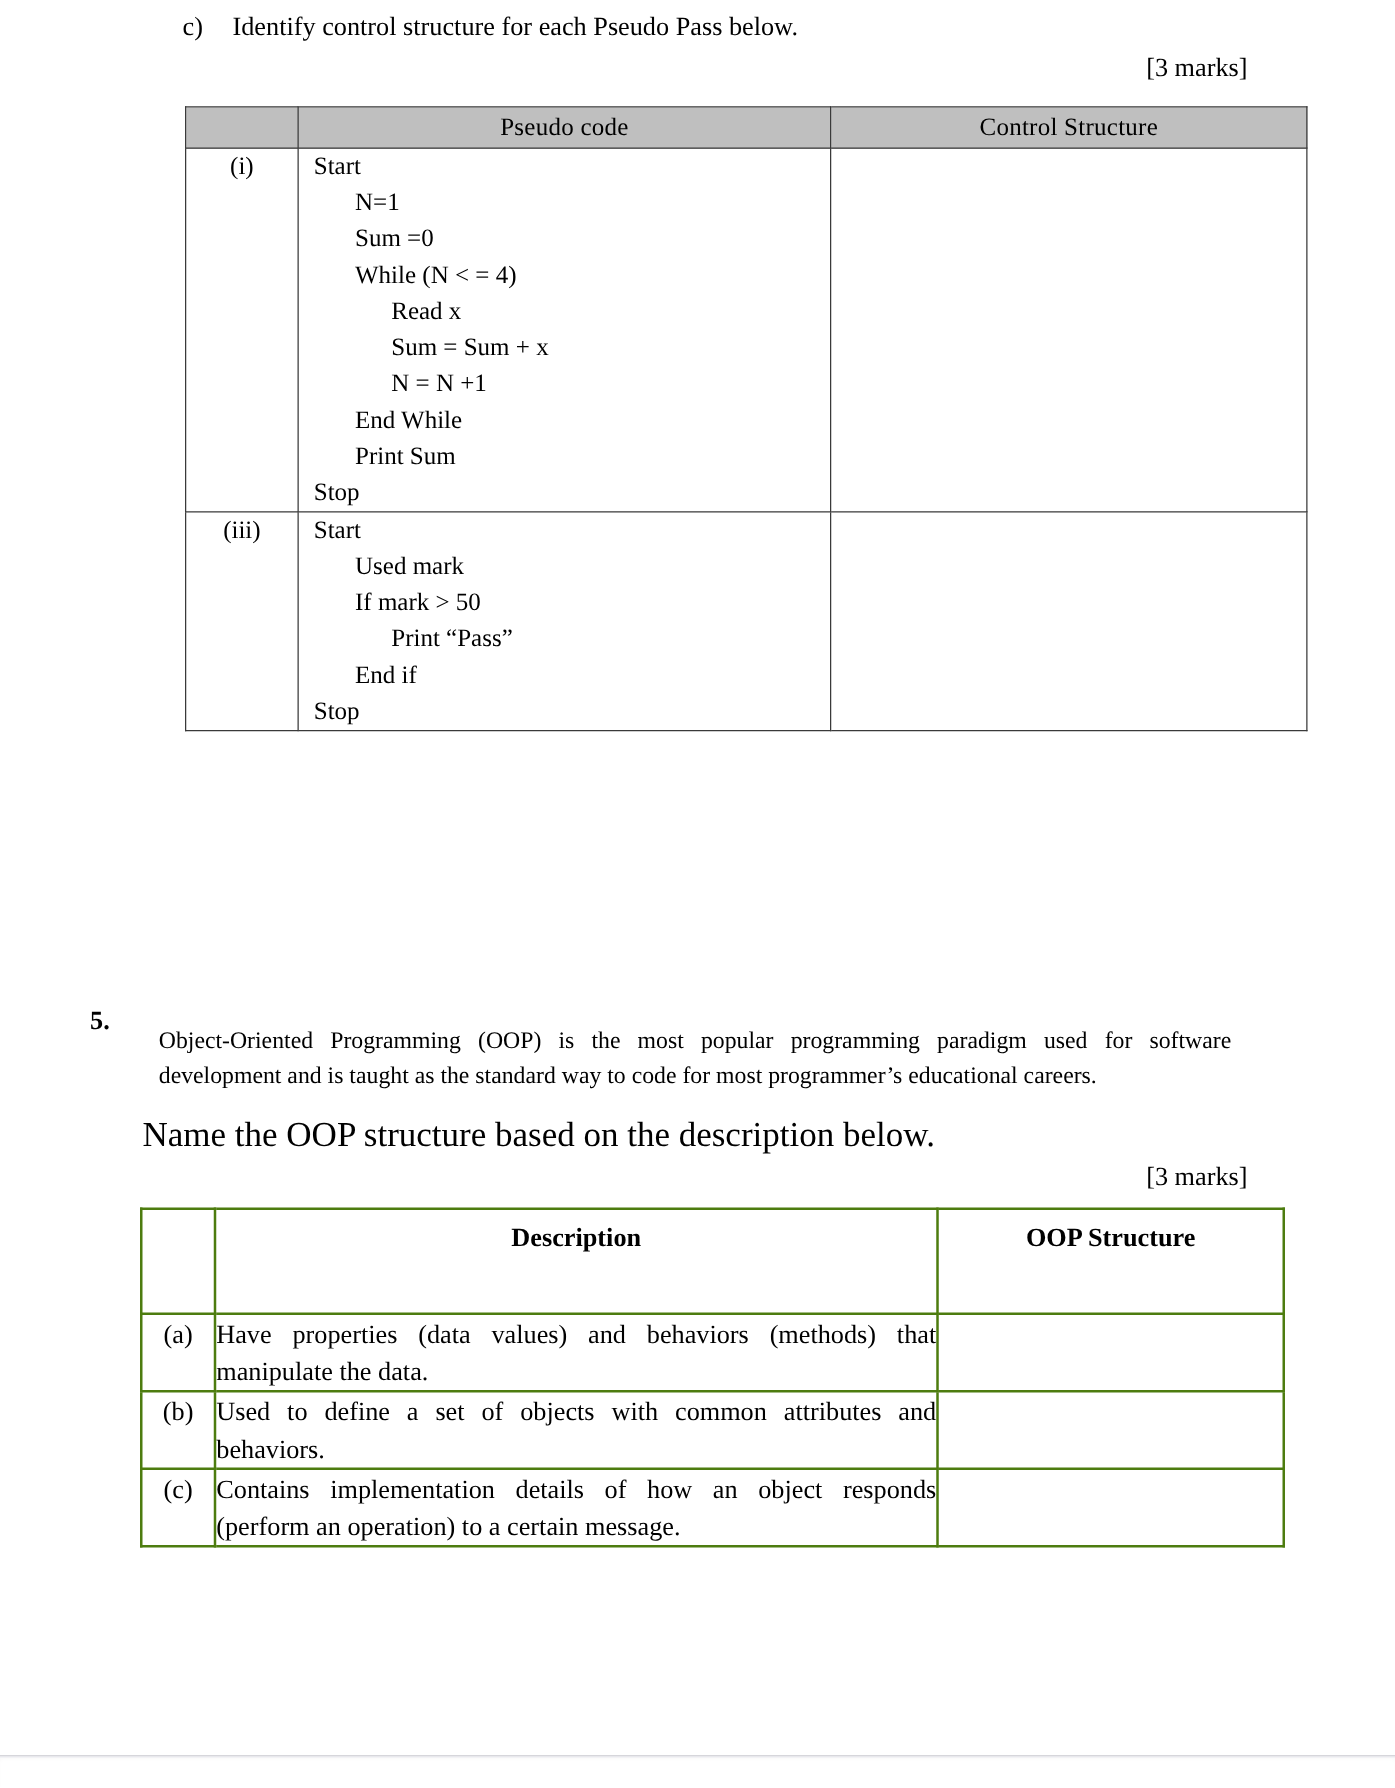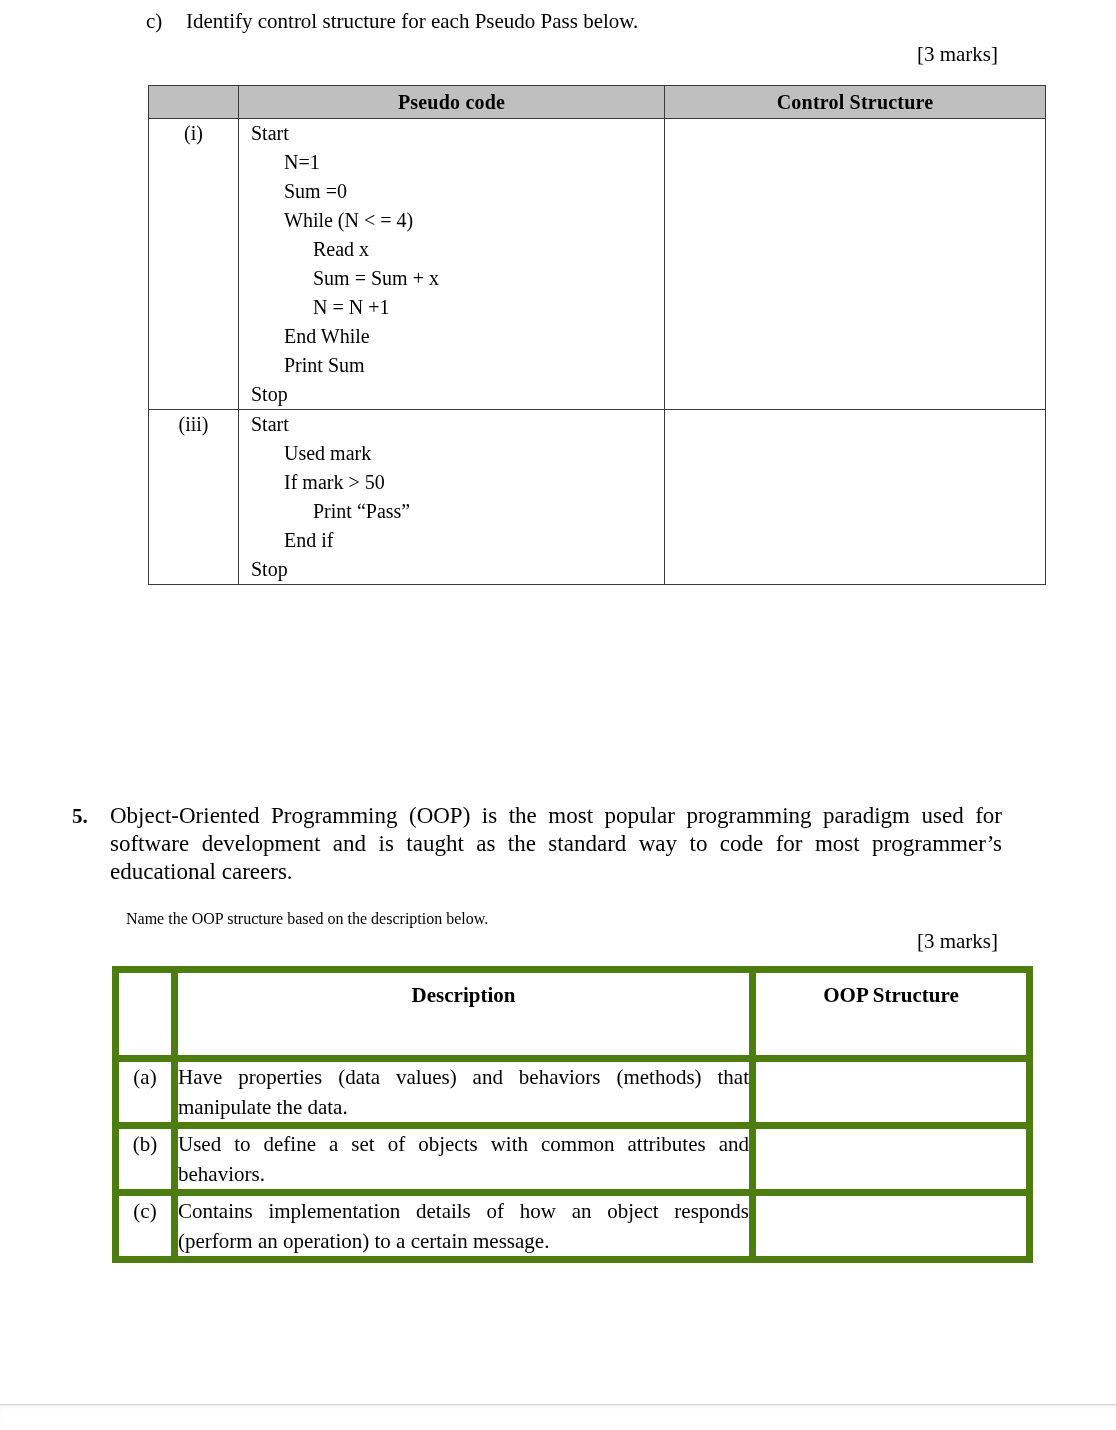--- a/index.html
+++ b/index.html
@@ -78,21 +78,21 @@
     table-layout: fixed;
   }
   .table1 td, .table1 th {
     border: 1px solid #3a3a3a;
     padding: 0;
     vertical-align: top;
   }
   .table1 thead th {
     background: #bfbfbf;
     height: 32px;
-    font-weight: bold;
+    font-weight: normal;
     font-size: 20px;
     text-align: center;
     vertical-align: middle;
     letter-spacing: 0.2px;
   }
   .t1-col-num  { width: 90px; }
   .t1-col-code { width: 426px; }
   .t1-col-ans  { width: 381px; }
 
   .rownum {
@@ -125,29 +125,29 @@
     align-items: flex-start;
   }
   .q5-num {
     flex: 0 0 38px;
     font-weight: bold;
     font-size: 21px;
     line-height: 28px;
   }
   .q5-body { flex: 1 1 auto; }
   .q5-para {
-    font-size: 23px;
+    font-size: 19px;
     line-height: 28px;
     text-align: justify;
-    margin: 0;
+    margin: 17px;
   }
   .q5-sub {
-    font-size: 16px;
+    font-size: 28px;
     line-height: 28px;
-    margin: 16px;
+    margin: 4px;
     padding-top: 3px;
     white-space: nowrap;
   }
 
   .marks-2 {
     position: absolute;
     left: 700px;
     top: 928px;
     width: 298px;
     text-align: right;
@@ -158,21 +158,21 @@
   
   .table2 {
     position: absolute;
     left: 112px;
     top: 966px;
     width: 914px;
     border-collapse: collapse;
     table-layout: fixed;
   }
   .table2 td, .table2 th {
-    border: 7px solid #4d7c0f;
+    border: 2px solid #4d7c0f;
     padding: 0;
     vertical-align: top;
   }
   .t2-col-num  { width: 59px; }
   .t2-col-desc { width: 578px; }
   .t2-col-ans  { width: 277px; }
 
   .table2 thead th {
     height: 72px;
     font-weight: bold;

